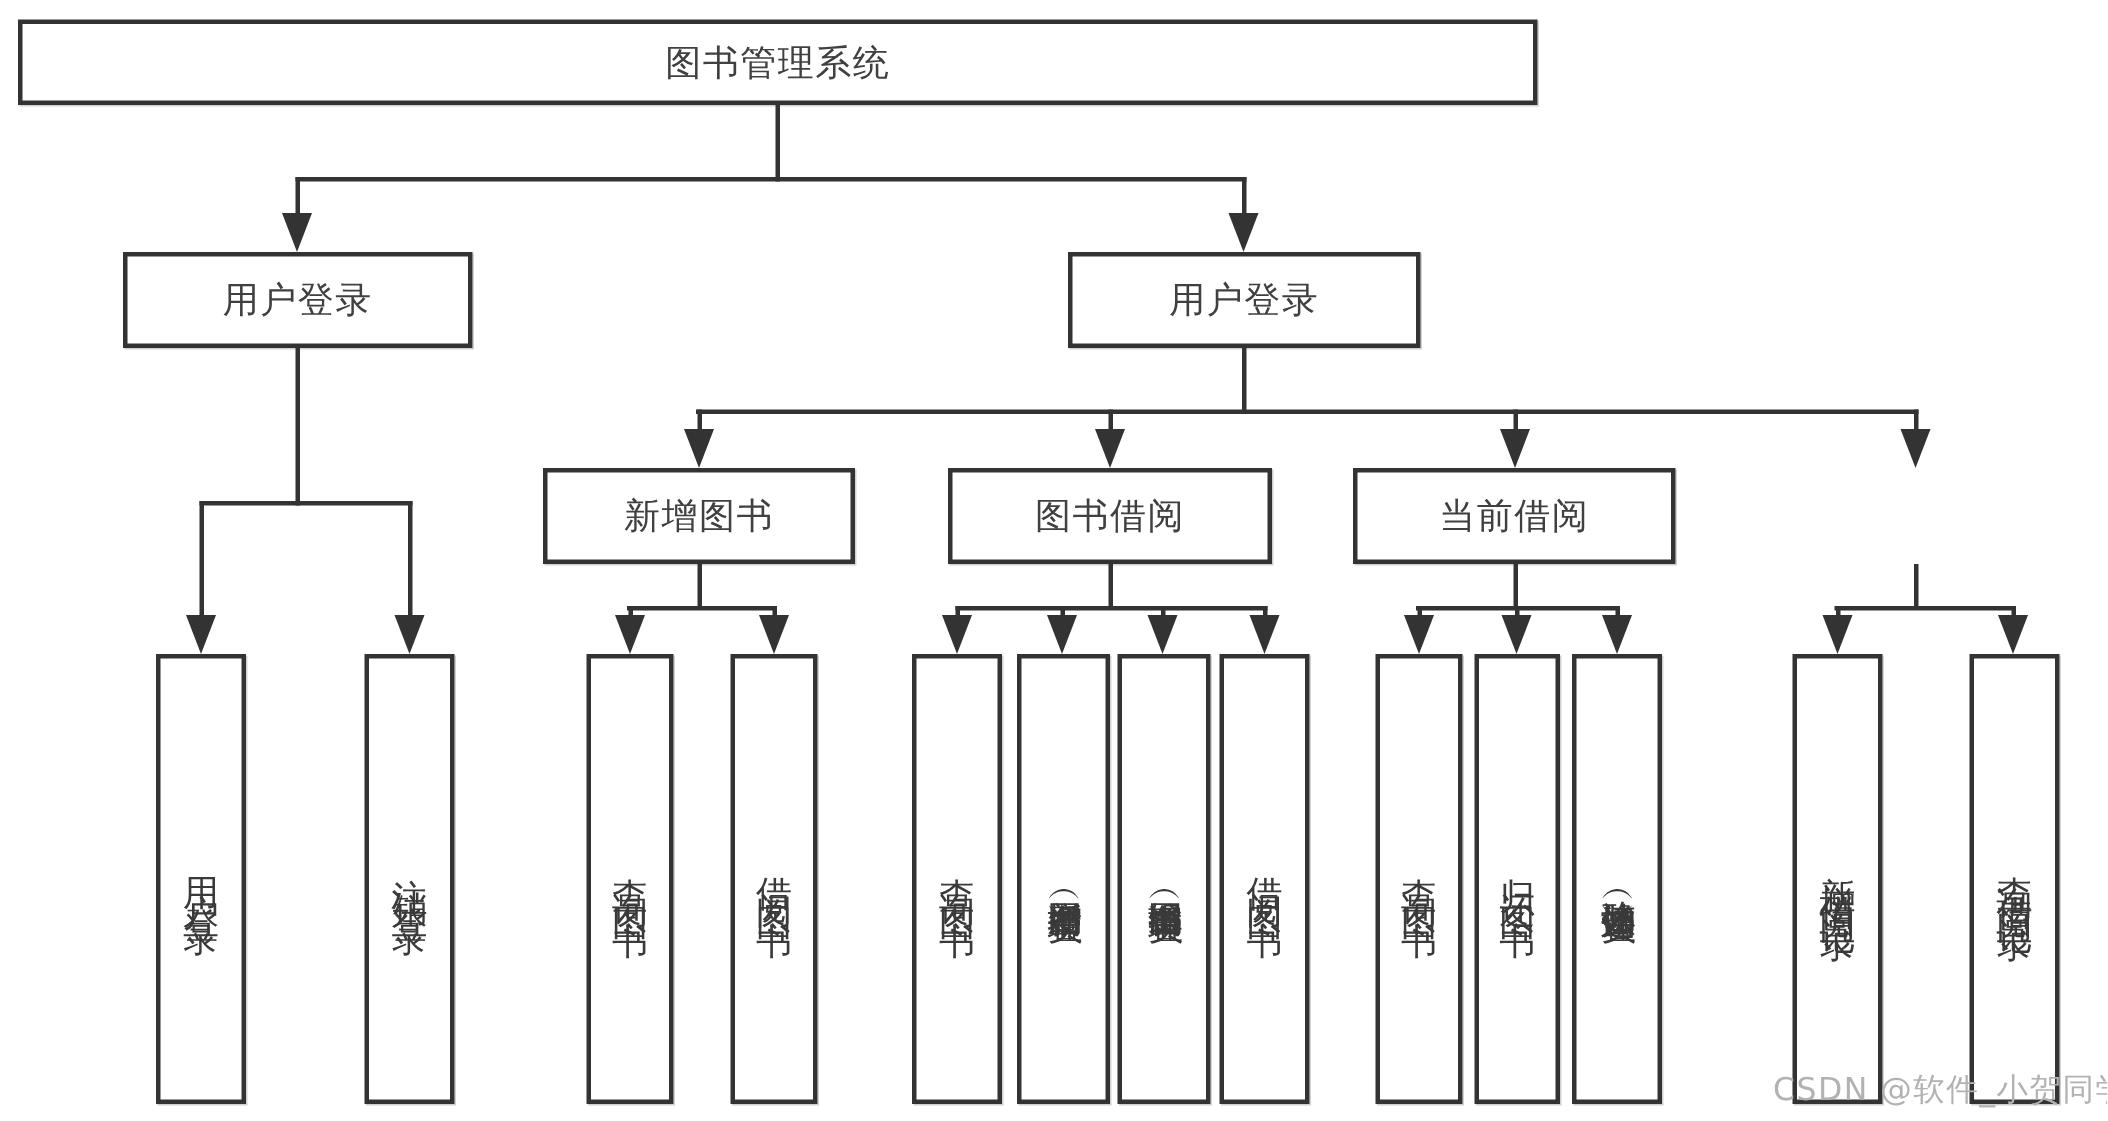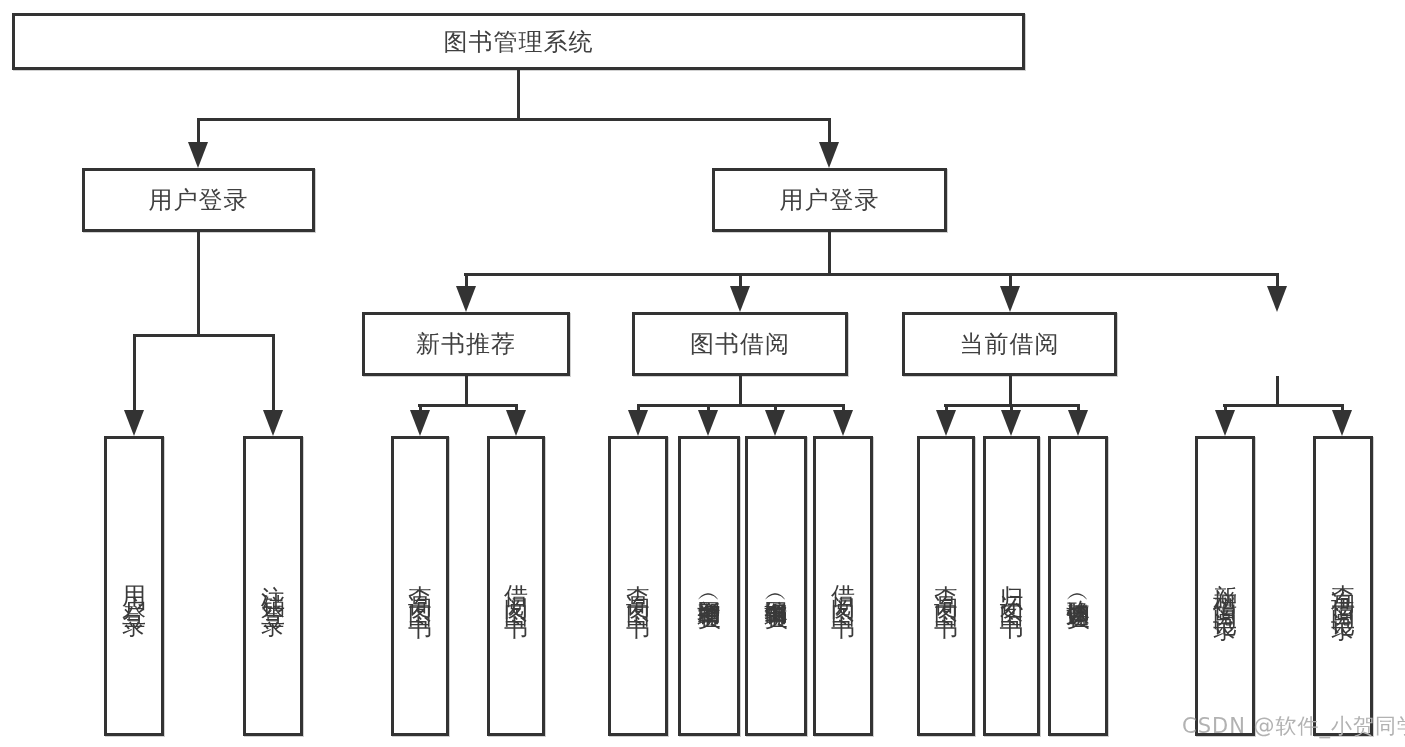--- a/index.html
+++ b/index.html
@@ -96,21 +96,21 @@
   <div class="lv" style="left:465px;top:273px;height:16px;"></div>
   <div class="arr" style="left:456px;top:286px;"></div>
   <div class="lv" style="left:739px;top:273px;height:16px;"></div>
   <div class="arr" style="left:730px;top:286px;"></div>
   <div class="lv" style="left:1009px;top:273px;height:16px;"></div>
   <div class="arr" style="left:1000px;top:286px;"></div>
   <div class="lv" style="left:1276px;top:273px;height:16px;"></div>
   <div class="arr" style="left:1267px;top:286px;"></div>
 
   <div class="node" style="left:362px;top:312px;width:208px;height:64px;">
-    <span>新书推荐</span>
+    <span>新增图书</span>
   </div>
   <div class="node" style="left:632px;top:312px;width:216px;height:64px;">
     <span>图书借阅</span>
   </div>
   <div class="node" style="left:902px;top:312px;width:215px;height:64px;">
     <span>当前借阅</span>
   </div>
 
   <div class="lv" style="left:465px;top:376px;height:30px;"></div>
   <div class="lh" style="left:418px;top:404px;width:100px;"></div>

